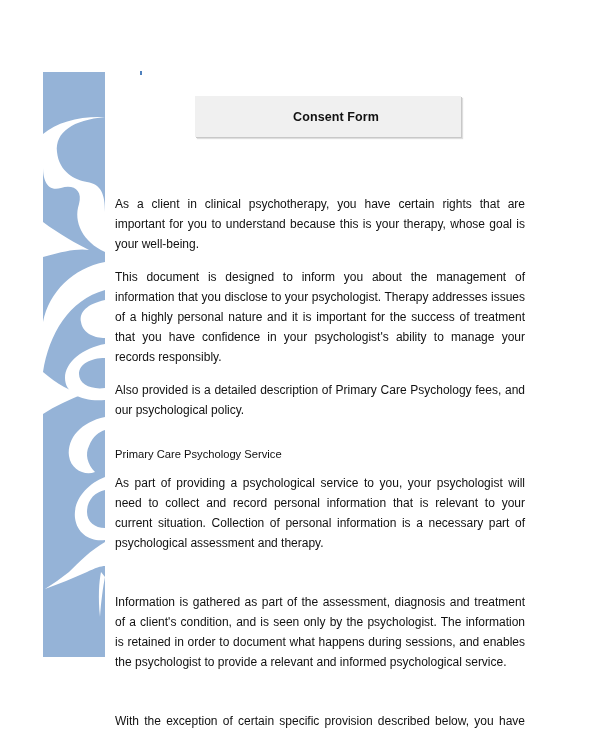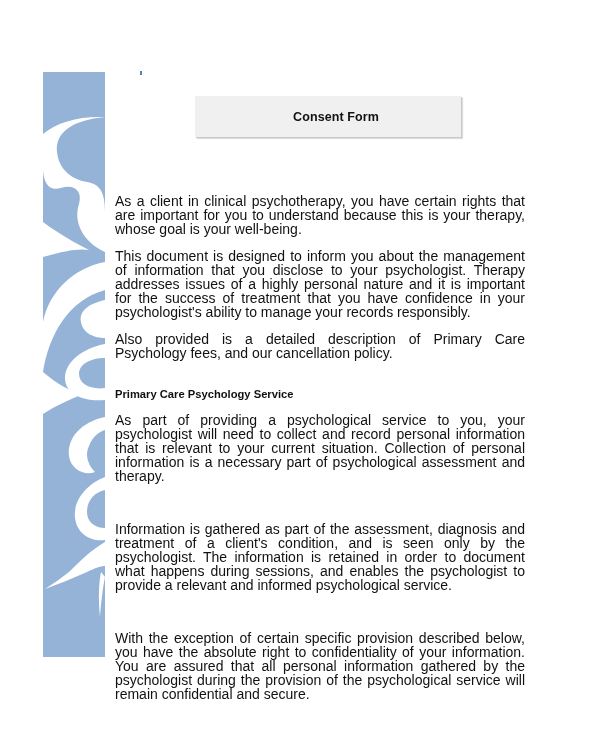--- a/index.html
+++ b/index.html
@@ -64,29 +64,29 @@
       letter-spacing: 0.1px;
     }
     .content {
       position: absolute;
       left: 115px;
       top: 194px;
       width: 410px;
     }
     .content p {
       margin: 0;
-      font-size: 14px;
-      line-height: 14px;
+      font-size: 12px;
+      line-height: 20px;
       text-align: justify;
       color: #111111;
     }
     .content h2 {
       margin: 0;
       font-size: 11.2px;
-      font-weight: bold;
+      font-weight: normal;
       color: #111111;
       line-height: 14px;
     }
     .gap-para { height: 13px; }
     .gap-section { height: 27px; }
     .gap-head { height: 12px; }
   </style>
 </head>
 <body>
 
@@ -119,21 +119,21 @@
 
   <div class="title-box">
     <h1>Consent Form</h1>
   </div>
 
   <div class="content">
     <p>As a client in clinical psychotherapy, you have certain rights that are important for you to understand because this is your therapy, whose goal is your well-being.</p>
     <div class="gap-para"></div>
     <p>This document is designed to inform you about the management of information that you disclose to your psychologist. Therapy addresses issues of a highly personal nature and it is important for the success of treatment that you have confidence in your psychologist's ability to manage your records responsibly.</p>
     <div class="gap-para"></div>
-    <p>Also provided is a detailed description of Primary Care Psychology fees, and our cancellation policy.</p>
+    <p>Also provided is a detailed description of Primary Care Psychology fees, and our psychological policy.</p>
 
     <div class="gap-section"></div>
     <h2>Primary Care Psychology Service</h2>
     <div class="gap-head"></div>
     <p>As part of providing a psychological service to you, your psychologist will need to collect and record personal information that is relevant to your current situation. Collection of personal information is a necessary part of psychological assessment and therapy.</p>
 
     <div class="gap-section"></div>
     <div class="gap-head"></div>
     <p>Information is gathered as part of the assessment, diagnosis and treatment of a client's condition, and is seen only by the psychologist. The information is retained in order to document what happens during sessions, and enables the psychologist to provide a relevant and informed psychological service.</p>
 

